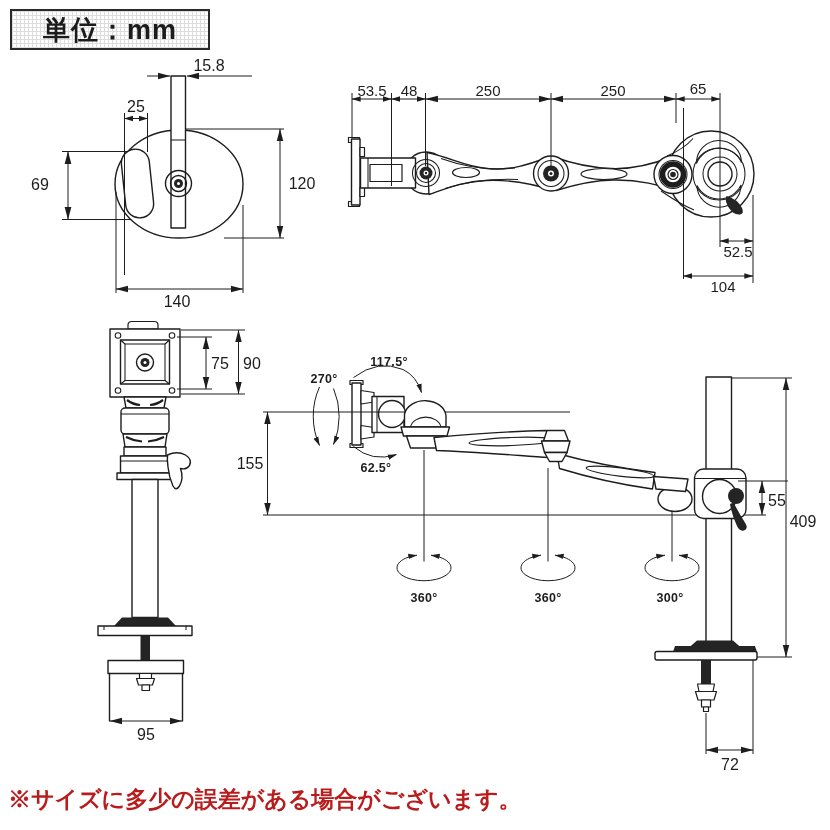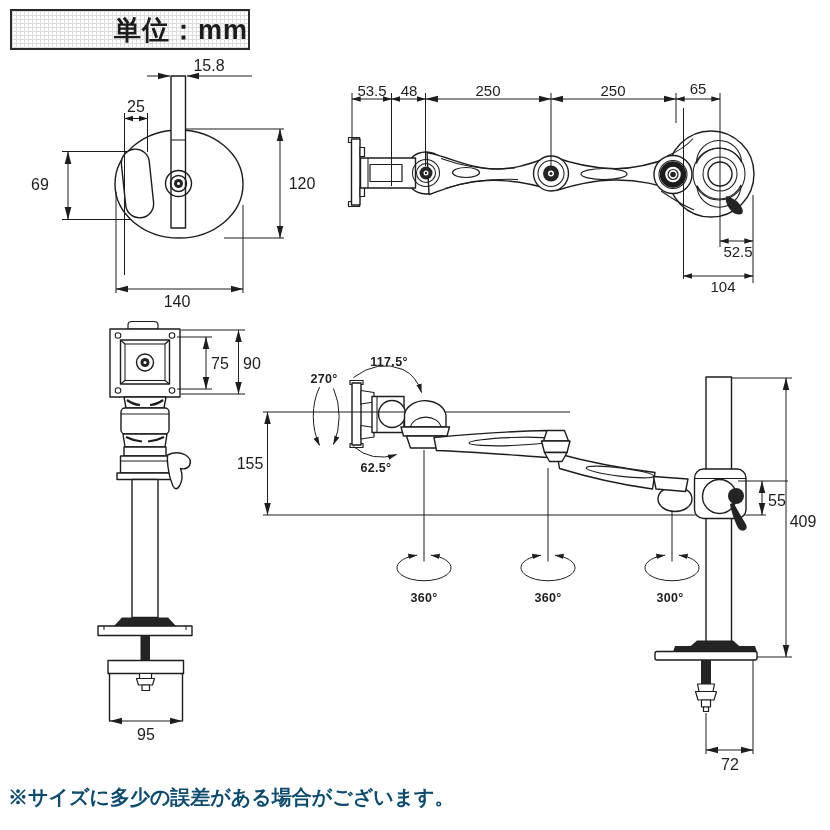--- a/index.html
+++ b/index.html
@@ -4,26 +4,26 @@
 <style>
   html,body{margin:0;padding:0;background:#fff;}
   body{width:830px;height:830px;position:relative;font-family:"Liberation Sans",sans-serif;overflow:hidden;}
   #unit-box{
     position:absolute;left:10px;top:9px;width:196px;height:37px;
     border:2px solid #2a2a2a;
     background-color:#fff;
     background-image:
       repeating-linear-gradient(0deg,#dcdcdc 0 1px,transparent 1px 4px),
       repeating-linear-gradient(90deg,#dcdcdc 0 1px,transparent 1px 4px);
-    display:flex;align-items:center;justify-content:flex-end;
-    font-size:27px;font-weight:600;color:#1c1c1c;letter-spacing:1px;padding-left:40px;
+    display:flex;align-items:center;justify-content:center;
+    font-size:27px;font-weight:600;color:#1c1c1c;letter-spacing:1px;
   }
   #footnote{
     position:absolute;left:8px;top:784px;
-    font-size:20px;font-weight:600;color:#0c4a6e;letter-spacing:0px;white-space:nowrap;
+    font-size:23px;font-weight:600;color:#b91c1c;letter-spacing:0px;white-space:nowrap;
   }
   svg{position:absolute;left:0;top:0;display:block;}
   svg *{vector-effect:none;}
   .ln{stroke:#1d1d1d;fill:none;stroke-width:1.4;stroke-linecap:round;stroke-linejoin:round;}
   .w{stroke:#1d1d1d;fill:#ffffff;stroke-width:1.4;stroke-linejoin:round;}
   .w1{stroke:#1d1d1d;fill:#ffffff;stroke-width:1.2;stroke-linejoin:round;}
   .thin{stroke:#1d1d1d;fill:none;stroke-width:1.05;}
   .dk{fill:#242424;stroke:none;}
   .dim{stroke:#1d1d1d;fill:none;stroke-width:1;}
   text{fill:#1d1d1d;font-family:"Liberation Sans",sans-serif;}

